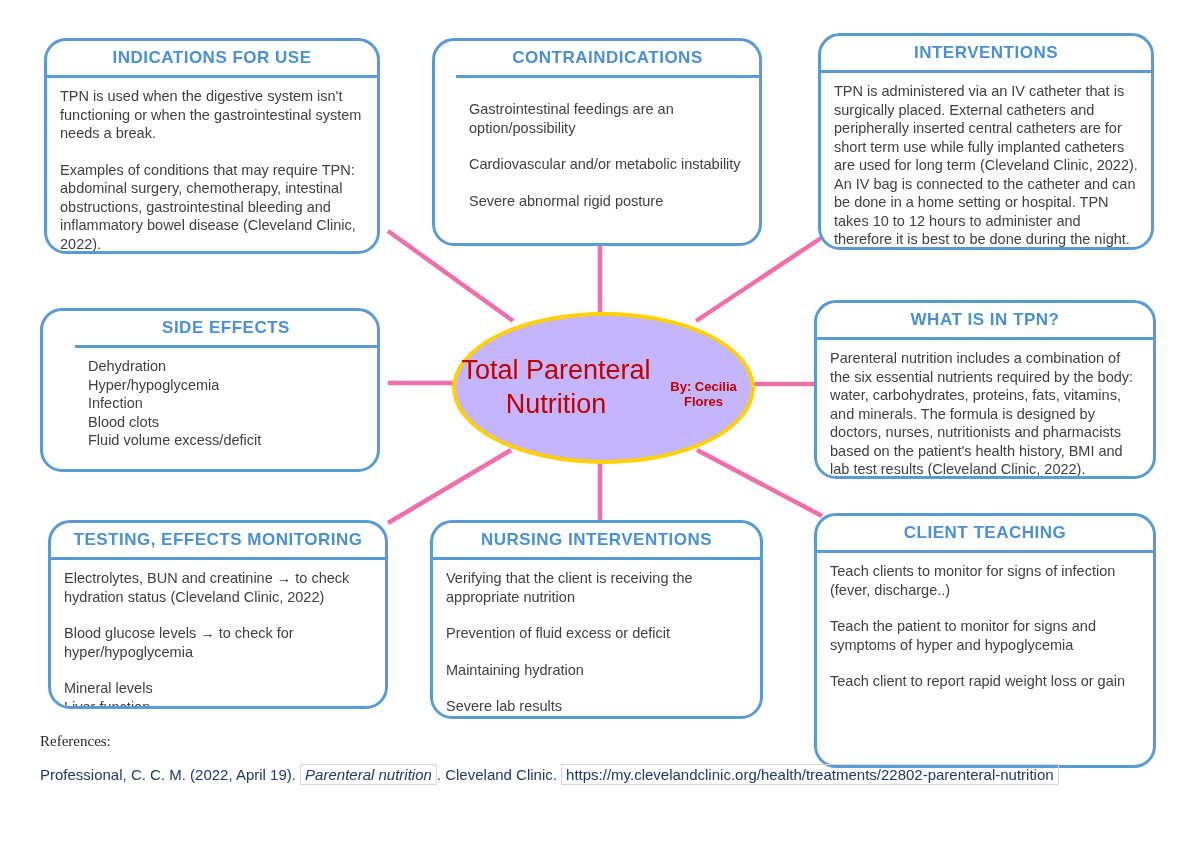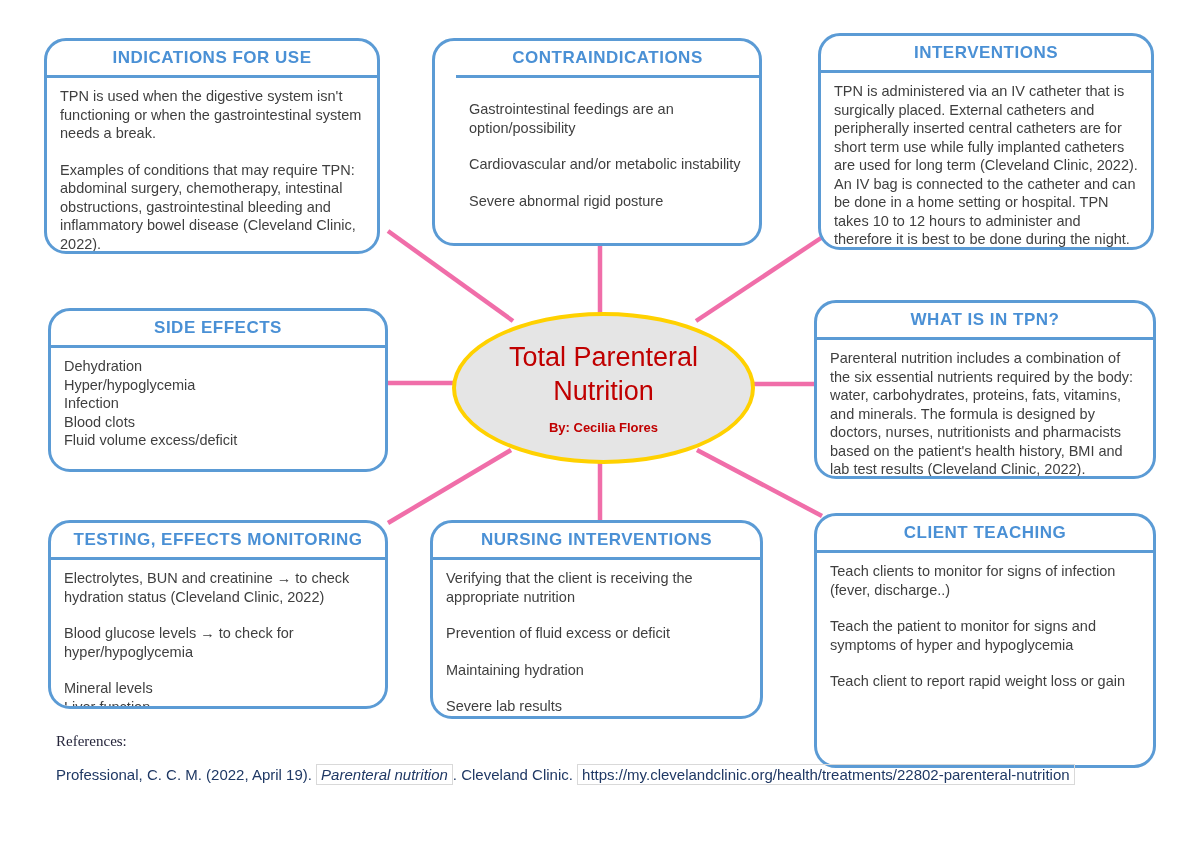--- a/index.html
+++ b/index.html
@@ -47,40 +47,40 @@
     line-height:1.28;
   }
   .box-body .body-para{
     margin:0 0 18px 0;
     white-space:pre-line;
   }
   .box-body .body-para:last-child{margin-bottom:0;}
   #center-ellipse{
     position:absolute;
     left:452px;top:312px;width:303px;height:152px;
-    background:#e5e5e5;
+    background:#c4b5fd;
     border:4px solid var(--gold);
     border-radius:50%;
-    display:flex;flex-direction:column;align-items:center;justify-content:center;
+    display:flex;flex-direction:row;align-items:center;justify-content:center;
     text-align:center;
   }
   #center-title{
     color:var(--red-text);
     font-size:27px;
     line-height:1.25;
     width:230px;
   }
   #center-byline{
     margin-top:12px;
     color:var(--red-text);
     font-weight:bold;
     font-size:13px;
   }
   #references{
-    position:absolute;left:56px;top:733px;width:1110px;
+    position:absolute;left:40px;top:733px;width:1110px;
   }
   #references-heading{
     font-family:"Liberation Serif", serif;
     font-size:15px;
     color:#24243a;
   }
   #citation-line{
     margin-top:14px;
     font-size:15px;
     color:var(--ref-navy);
@@ -90,21 +90,21 @@
     border:1px solid #d9d9d9;
     padding:1px 4px;
     display:inline-block;
   }
   #citation-title{font-style:italic;}
   
   #box-indications      {left:44px;  top:38px;  width:336px; height:216px;}
   #box-contraindications{left:432px; top:38px;  width:330px; height:208px;padding-left:21px;}
   #box-contraindications .box-body{padding-top:22px;}
   #box-administration   {left:818px; top:33px;  width:336px; height:217px;}
-  #box-side-effects     {left:48px;  top:308px; width:340px; height:164px;}
+  #box-side-effects     {left:40px;  top:308px; width:340px; height:164px;padding-left:32px;}
   #box-what-is-in-tpn   {left:814px; top:300px; width:342px; height:179px;}
   #box-testing          {left:48px;  top:520px; width:340px; height:189px;}
   #box-nursing          {left:430px; top:520px; width:333px; height:199px;}
   #box-client-teaching  {left:814px; top:513px; width:342px; height:255px;}
 </style>
 </head>
 <body>
 
 <svg id="connector-layer" viewBox="0 0 1200 849">
   <line class="connector" x1="388" y1="231" x2="513" y2="321"></line>

